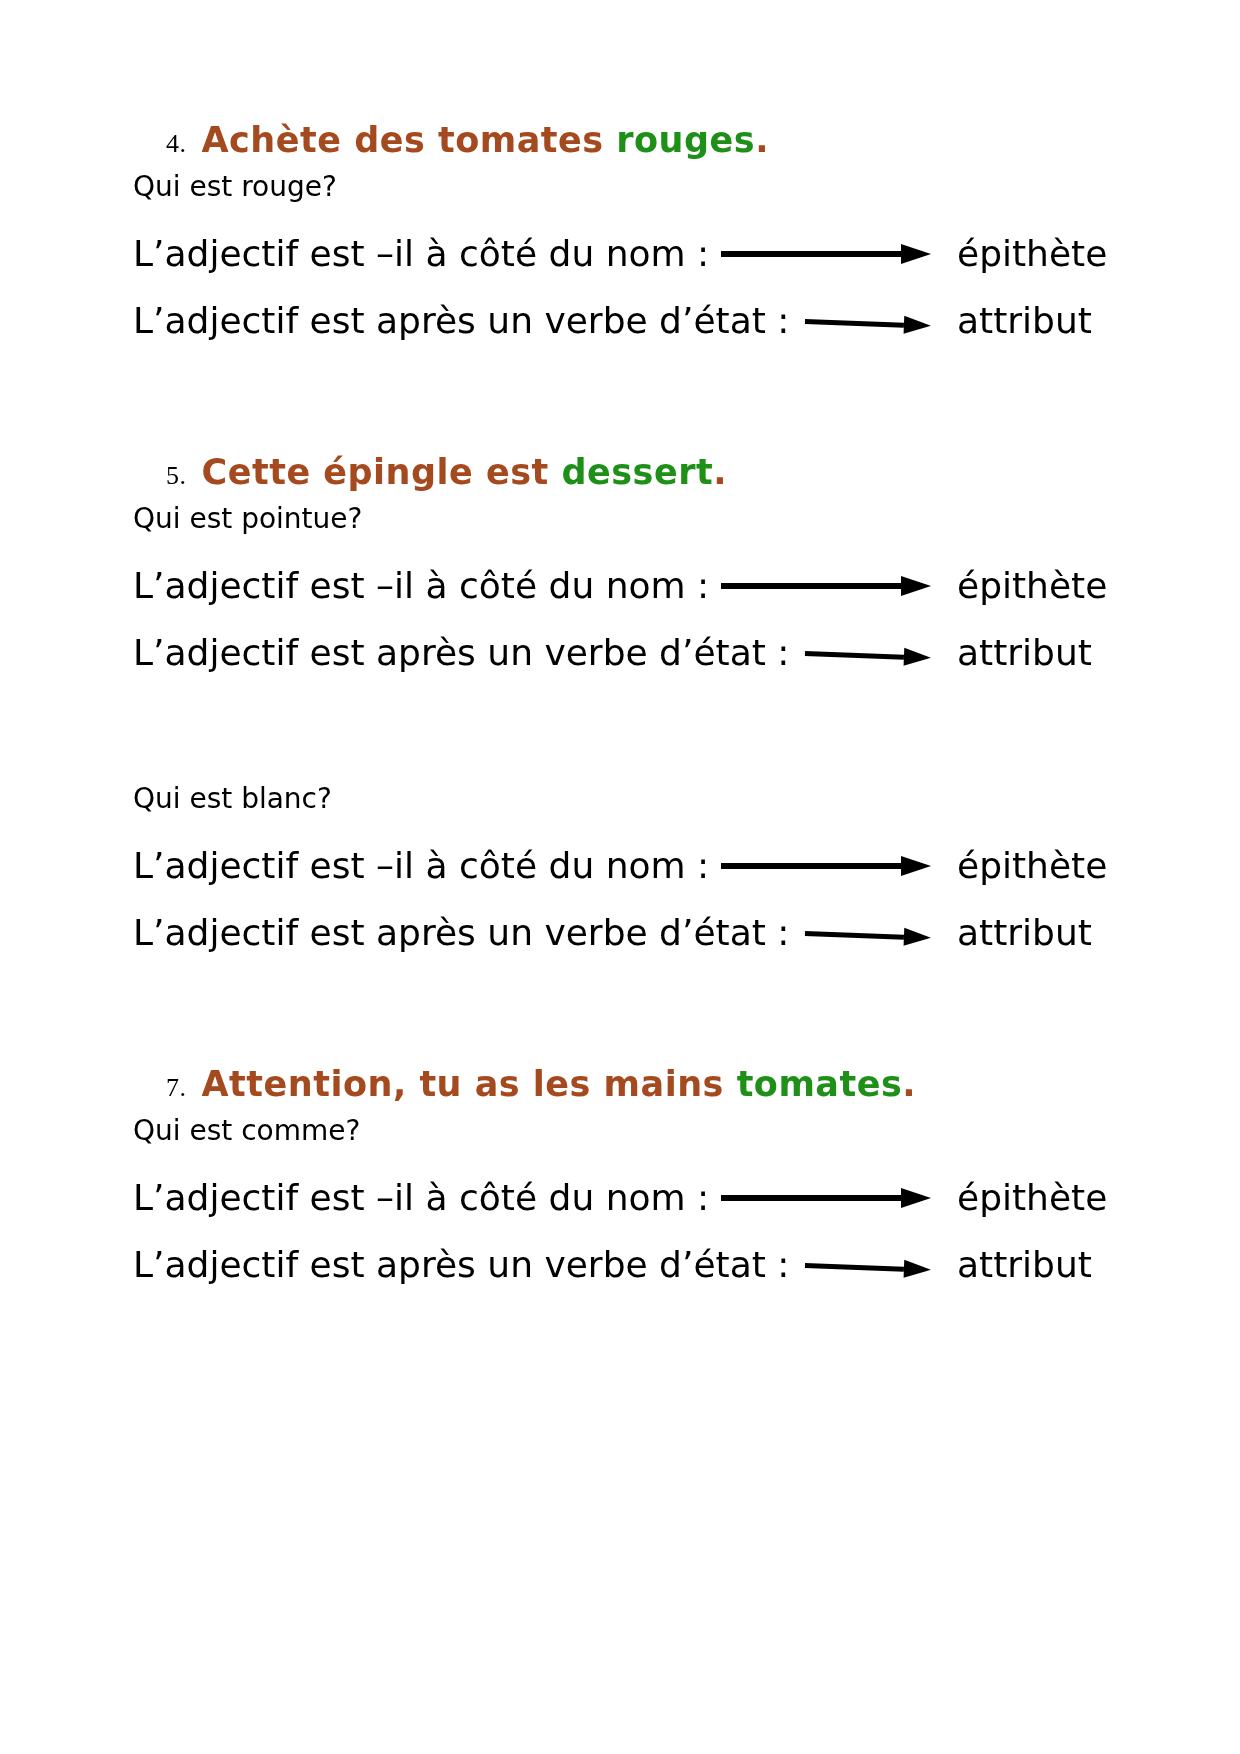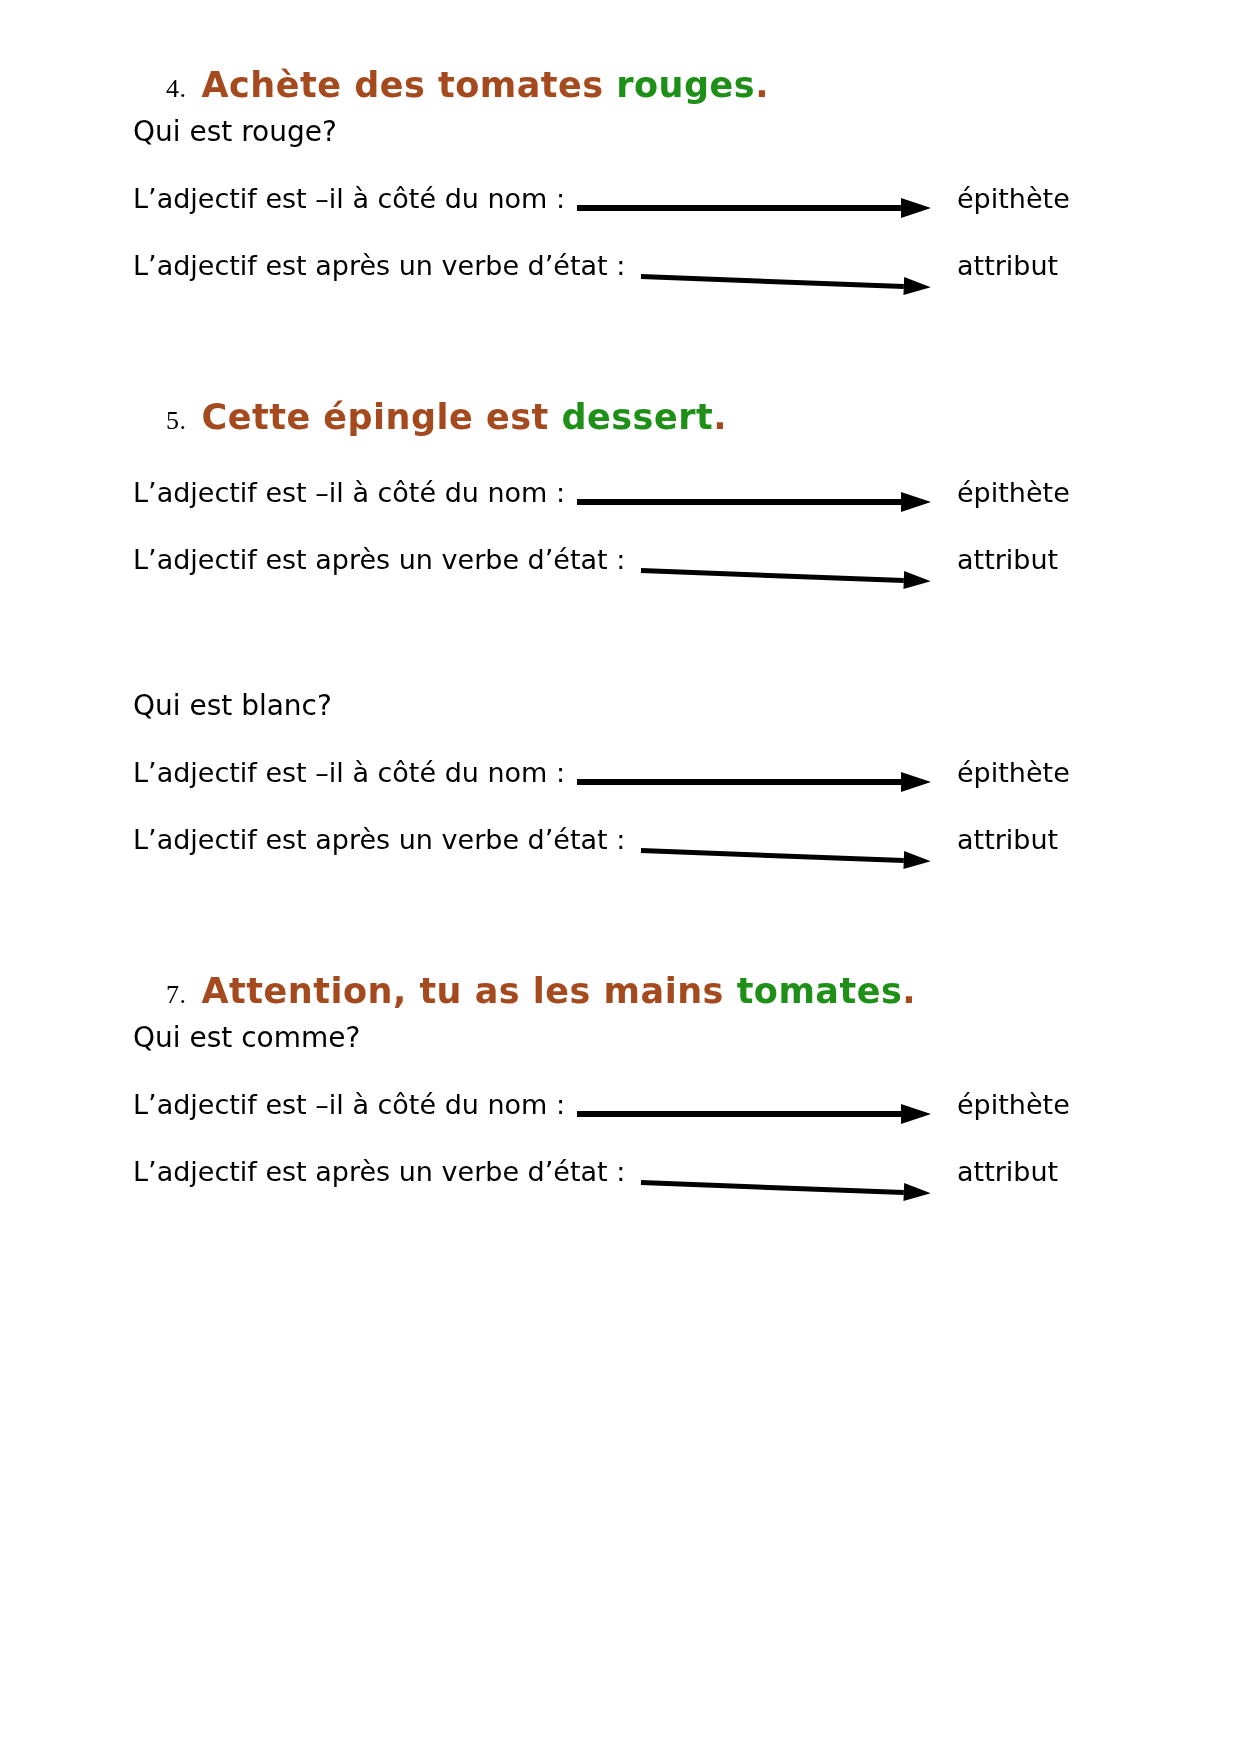--- a/index.html
+++ b/index.html
@@ -7,21 +7,21 @@
   body {
     width: 1240px;
     height: 1754px;
     font-family: "DejaVu Sans", sans-serif;
     color: #000000;
     overflow: hidden;
   }
   .page {
     width: 1240px;
     height: 1754px;
-    padding: 61px 133px 0 133px;
+    padding: 116px 133px 0 133px;
     background: #ffffff;
   }
   .exercise { margin-bottom: 108px; }
 
   .title-row {
     padding-left: 33px;
     font-size: 35px;
     font-weight: bold;
     line-height: 48px;
     letter-spacing: 0.5px;
@@ -37,22 +37,22 @@
   .t-brown { color: var(--brown); }
   .t-green { color: var(--green); }
 
   .question {
     font-size: 28px;
     line-height: 38px;
   }
 
   .adj-row {
     display: flex;
-    align-items: flex-end;
-    font-size: 27px;
+    align-items: center;
+    font-size: 36px;
     line-height: 38px;
     margin-top: 29px;
   }
   .row-label { white-space: nowrap; }
 
   .arrow {
     flex: 1;
     display: flex;
     align-items: center;
     margin-left: 12px;
@@ -104,20 +104,21 @@
           <span class="head"></span>
         </span>
       <span class="result">attribut</span>
     </div>
   </section>
 
   <section class="exercise">
     <div class="title-row">
       <span class="exercise-number">5.</span><span class="t-brown">Cette épingle est </span><span class="t-green">dessert</span><span class="t-brown">.</span>
     </div>
+    <div class="question">Qui est pointue?</div>
     <div class="adj-row nom">
       <span class="row-label">L’adjectif est –il à côté du nom :</span>
       <span class="arrow">
           <span class="shaft"></span>
           <span class="head"></span>
         </span>
       <span class="result">épithète</span>
     </div>
     <div class="adj-row etat">
       <span class="row-label">L’adjectif est après un verbe d’état :</span>

